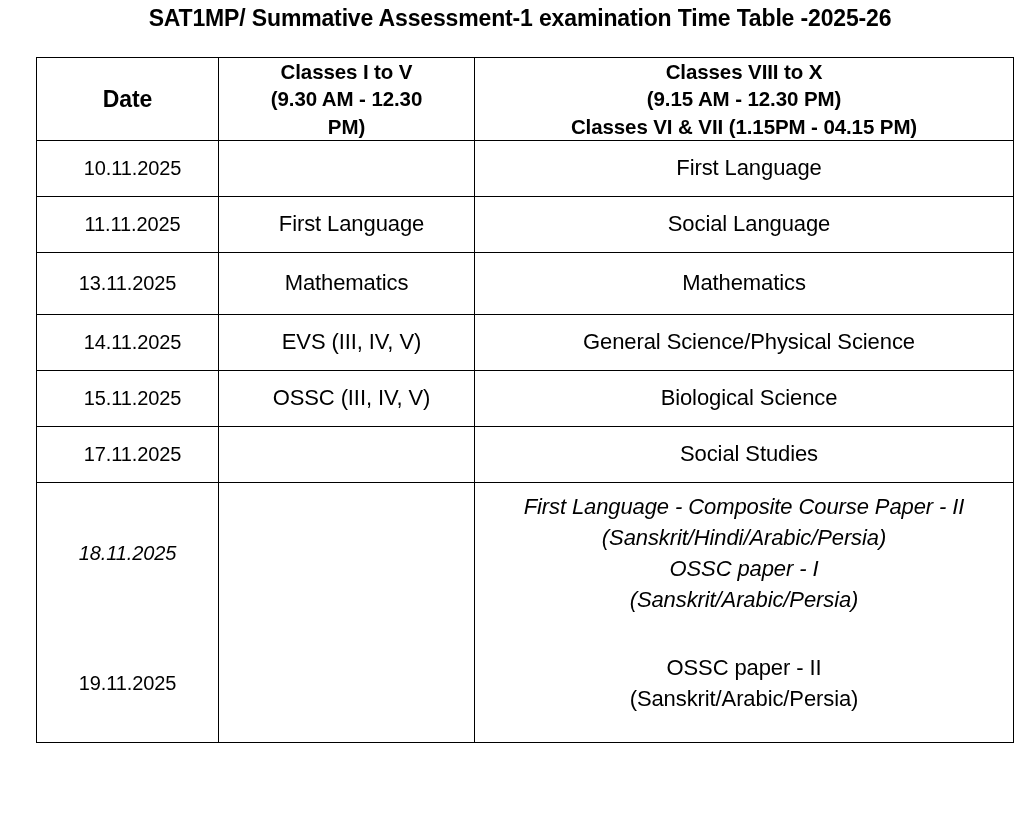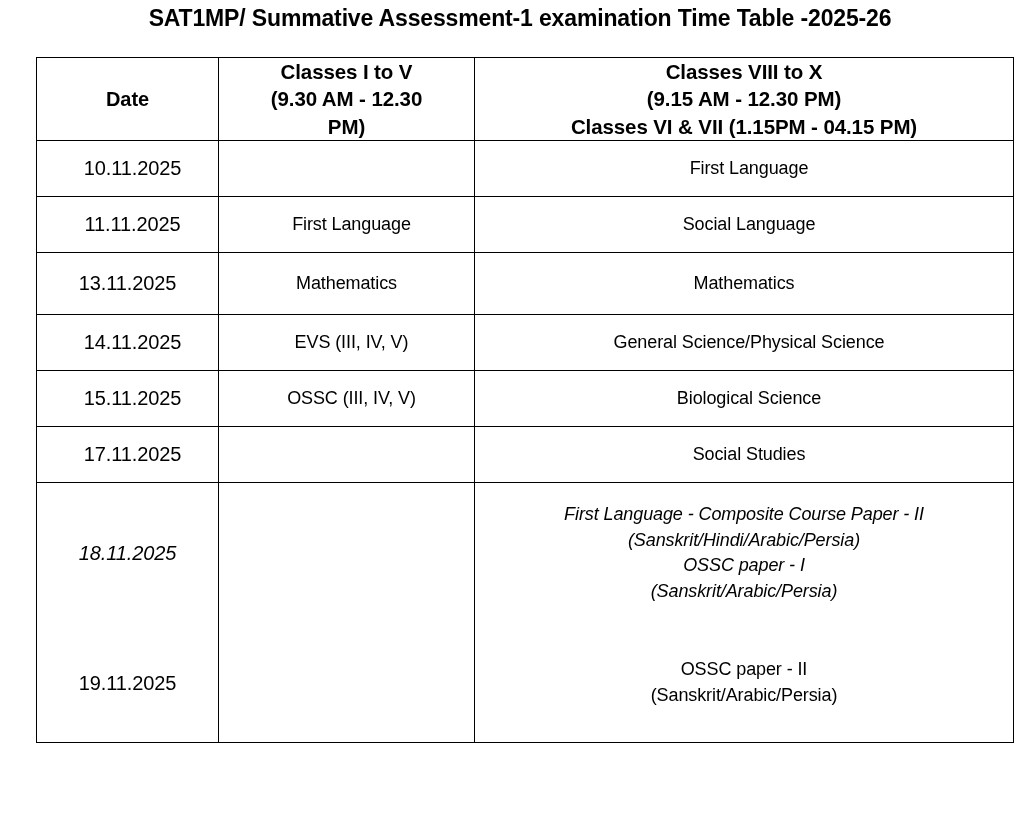--- a/index.html
+++ b/index.html
@@ -56,24 +56,24 @@
   col.c-upper { width: 539px; }
 
   .hdr-cell {
     font-size: 20.5px;
     font-weight: bold;
     line-height: 1.33;
     padding: 7px 6px 8px 6px;
     letter-spacing: -0.1px;
   }
   .hdr-cell.date-hdr {
-    font-size: 20px;
+    font-size: 23px;
   }
   .cell {
-    font-size: 18px;
+    font-size: 22px;
     font-weight: normal;
     line-height: 1.3;
     padding: 6px 5px;
     letter-spacing: -0.1px;
   }
   .cell.date-cell { font-size: 20px; }
   .multi-line { line-height: 1.42; }
 
   
   tr.r-std td { height: 55px; padding-left: 10px; }

